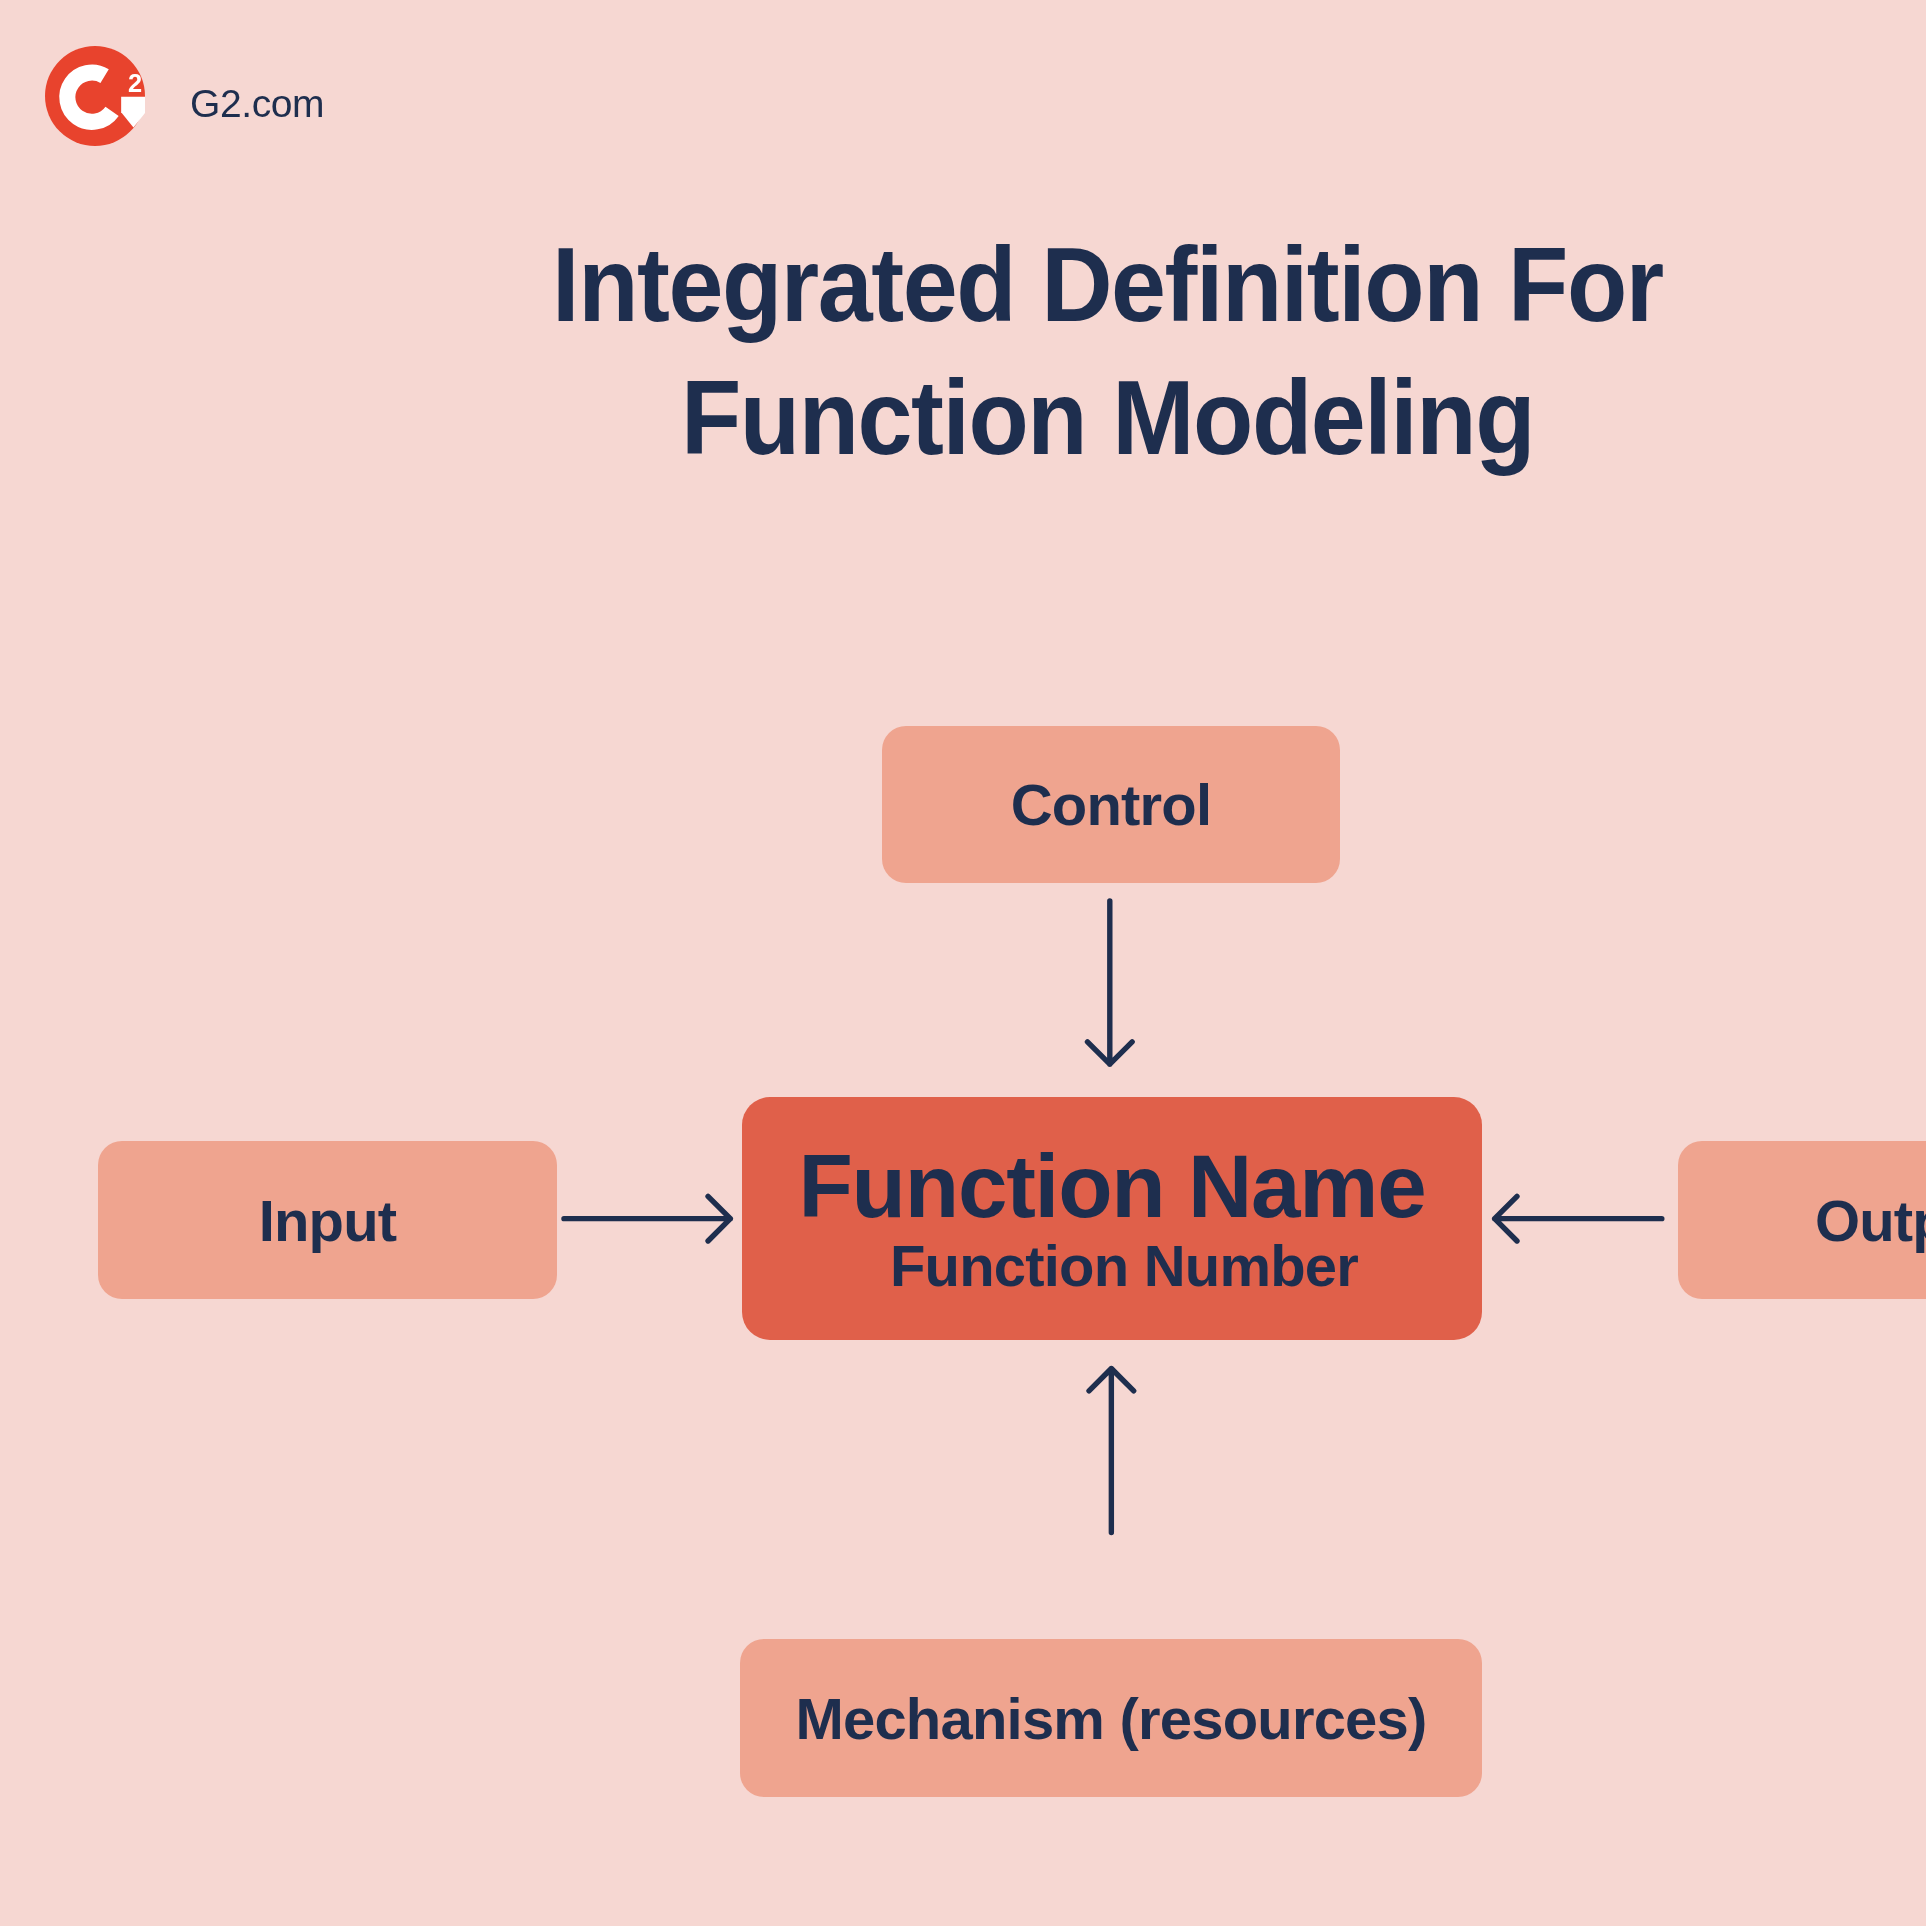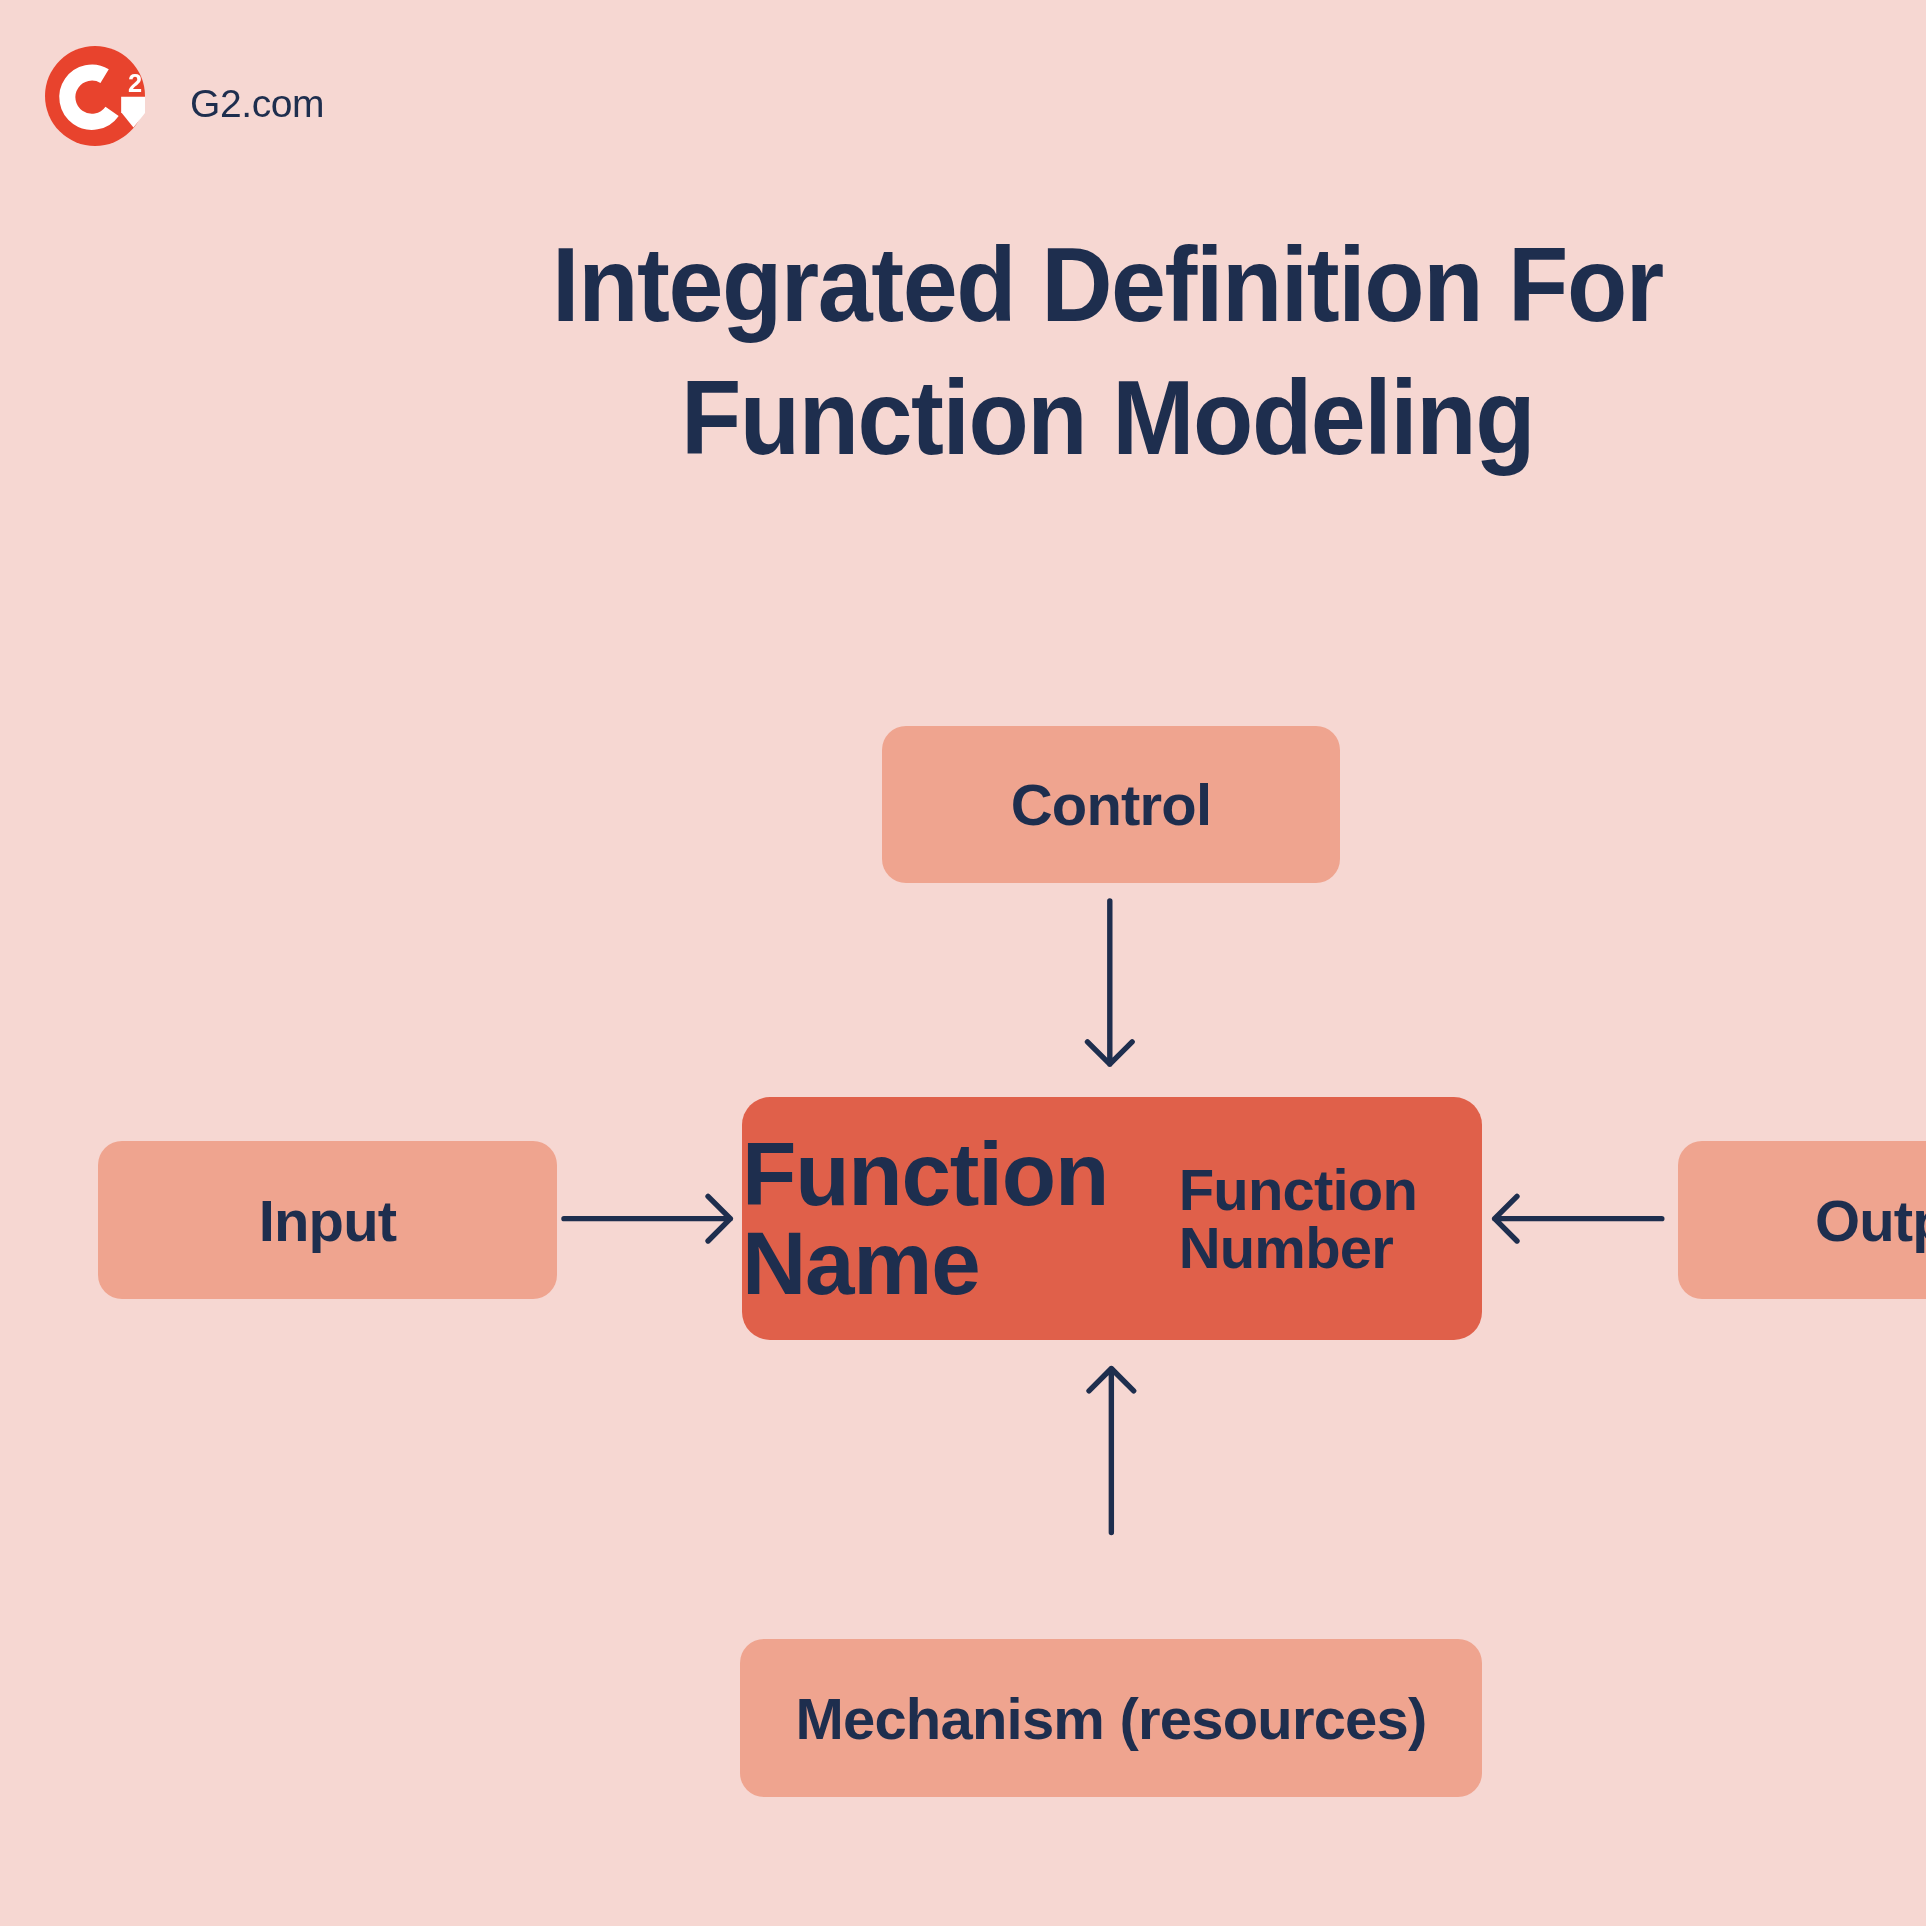--- a/index.html
+++ b/index.html
@@ -57,31 +57,31 @@
   .node {
     position: absolute;
     display: flex;
     align-items: center;
     justify-content: center;
     background: var(--node-fill, #efa48f);
     border-radius: 24px;
     font-weight: bold;
     font-size: 58px;
     letter-spacing: -0.8px;
-    text-align: left;
+    text-align: right;
   }
   .node-control   { left: 882px; top: 726px; width: 458px; height: 157px; }
   .node-input     { left: 98px;  top: 1141px; width: 459px; height: 158px; }
   .node-output    { left: 1678px; top: 1141px; width: 459px; height: 158px; }
   .node-mechanism { left: 740px; top: 1639px; width: 742px; height: 158px; }
   .node-function {
     left: 742px; top: 1097px; width: 740px; height: 243px;
     background: var(--function-fill, #e0604a);
     border-radius: 28px;
-    flex-direction: row;
+    flex-direction: column;
     gap: 6.2px;
   }
   .fn-title {
     font-size: 89px;
     font-weight: bold;
     line-height: 1.0;
     letter-spacing: -1.2px;
   }
   .fn-subtitle {
     font-size: 58px;

